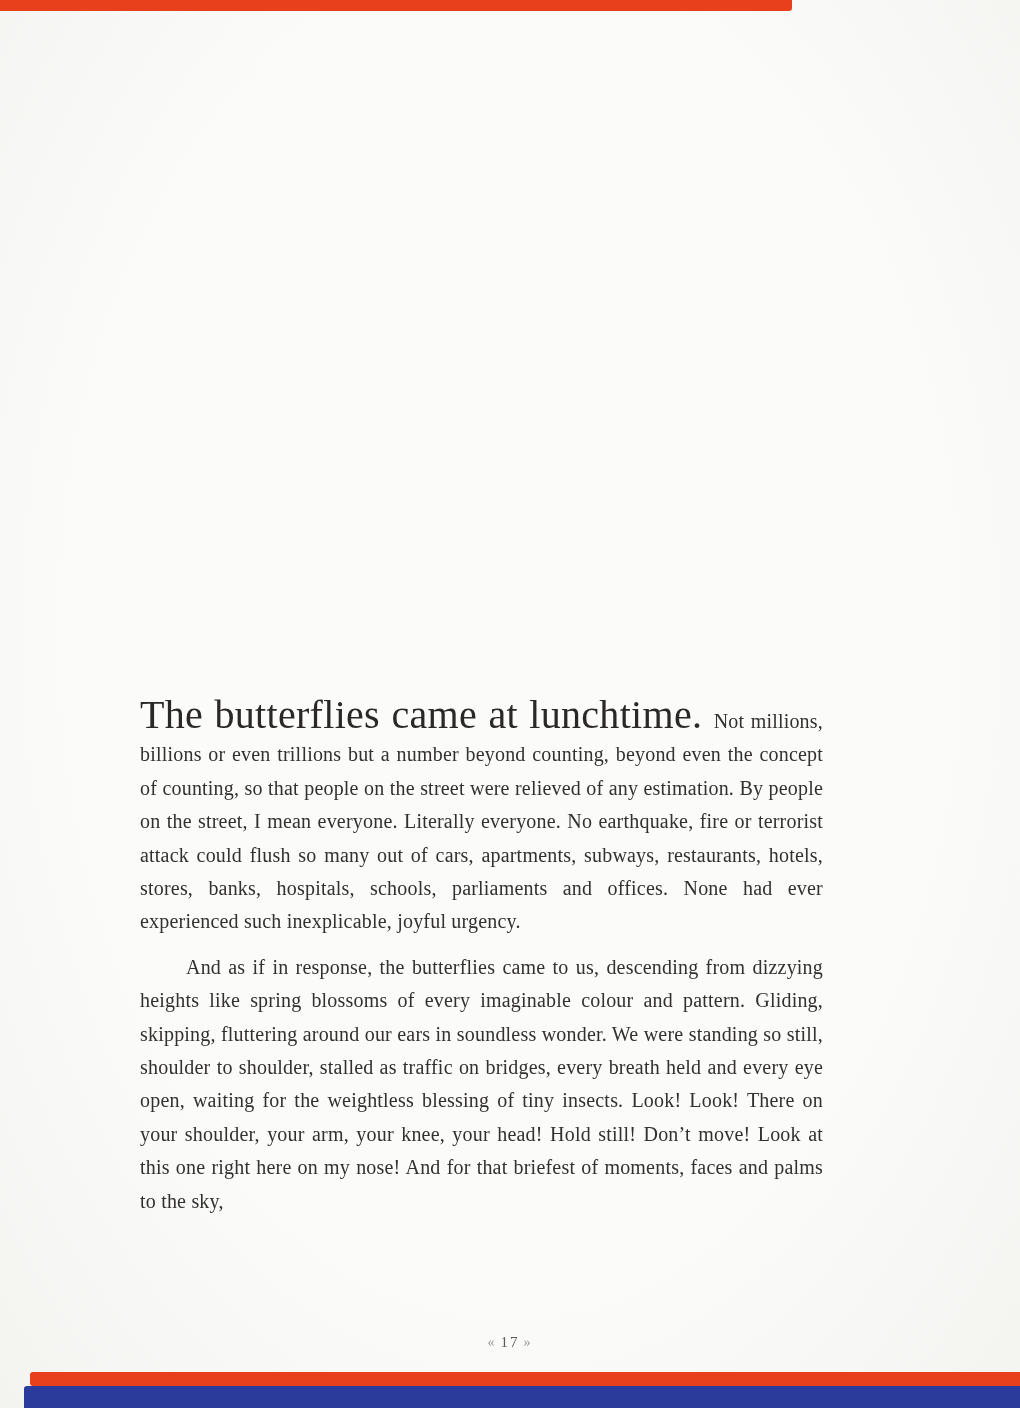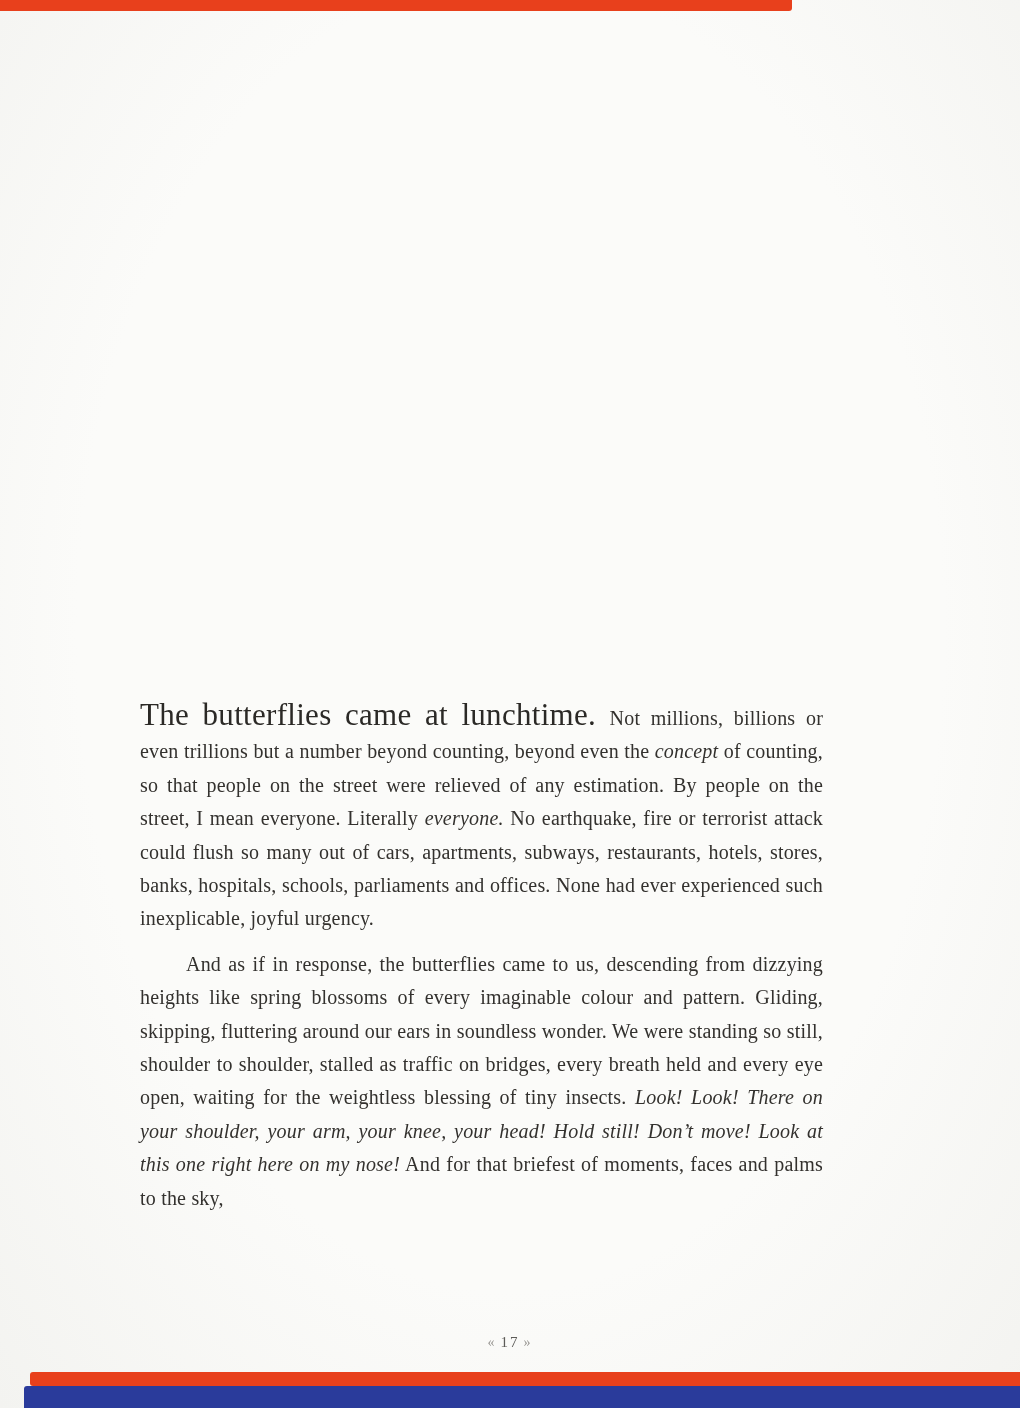--- a/index.html
+++ b/index.html
@@ -60,26 +60,25 @@
     letter-spacing: 0.2px;
     color: #33312e;
   }
   .para + .para {
     margin-top: 12px;
   }
   .indent {
     text-indent: 46px;
   }
   .leadin {
-    font-size: 31px;
+    font-size: 40px;
     letter-spacing: 0.3px;
     color: #2b2926;
   }
   .it {
-    font-style: italic;
   }
 
   .folio {
     position: absolute;
     left: 0;
     width: 1020px;
     top: 1334px;
     text-align: center;
     font-size: 15px;
     color: #6f6d6a;

